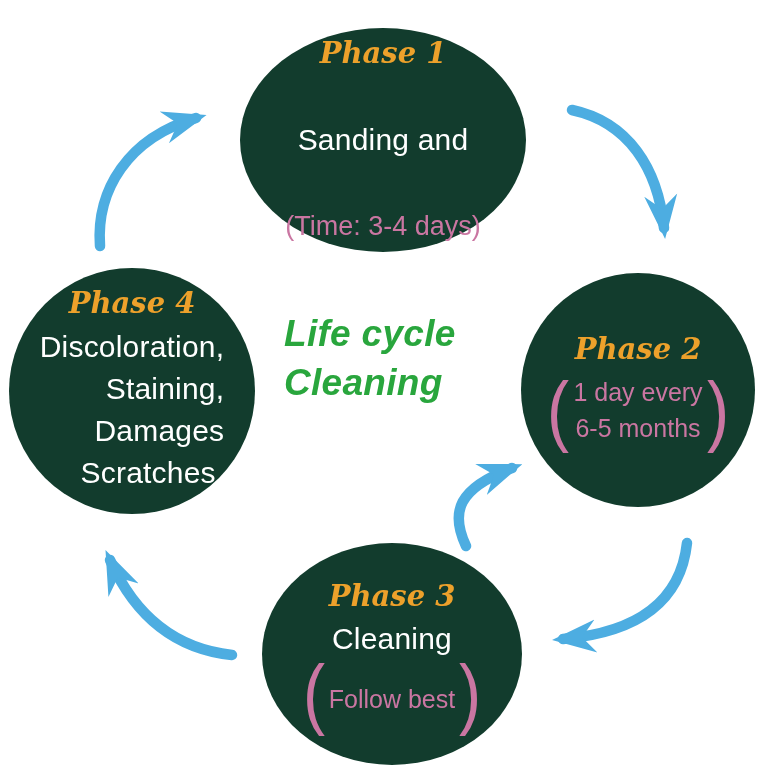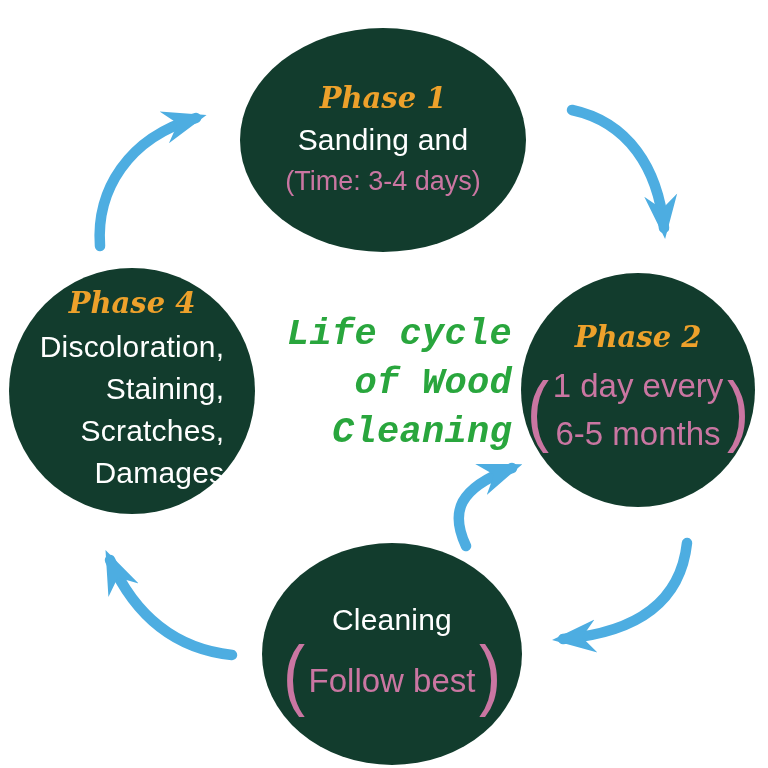--- a/index.html
+++ b/index.html
@@ -19,41 +19,41 @@
     background:var(--background);
   }
   .arrow-layer{position:absolute;left:0;top:0;width:768px;height:768px;}
   .arrow-path{stroke:var(--arrow);fill:none;stroke-width:10.5px;stroke-linecap:round;}
   .arrow-head{fill:var(--arrow);}
   .bubble{
     position:absolute;background:var(--bubble);border-radius:50%;
     display:flex;flex-direction:column;align-items:center;justify-content:center;
     text-align:center;color:var(--body-text);
   }
-  .bubble-p1{left:240px;top:28px;width:286px;height:224px;}
+  .bubble-p1{left:240px;top:28px;width:286px;height:224px;gap:45px;}
   .bubble-p2{left:521px;top:273px;width:234px;height:234px;}
   .bubble-p3{left:262px;top:543px;width:260px;height:222px;}
   .bubble-p4{left:9px;top:268px;width:246px;height:246px;text-align:right;}
   .phase-label{
     font-family:"DejaVu Serif",serif;font-style:italic;font-weight:bold;
     font-size:29px;color:var(--phase-label);line-height:1.1;margin-bottom:6px;
   }
   .phase-name{font-size:30px;line-height:1.3;color:var(--body-text);letter-spacing:.2px;}
   .phase-name-tall{line-height:1.4;}
   .detail{color:var(--detail-text);font-size:27px;font-weight:500;margin-top:7px;}
   .bracket-group{display:flex;align-items:center;justify-content:center;margin-top:2px;}
   .big-paren{
     color:var(--detail-text);font-size:78px;font-weight:400;line-height:.85;
     transform:scaleX(.85);display:inline-block;
   }
-  .detail-lines{font-size:33px;line-height:1.45;padding:0 2px;}
+  .detail-lines{font-size:25px;line-height:1.45;padding:0 2px;}
   .center-title{
     position:absolute;left:284px;top:310px;width:228px;
-    text-align:right;font-size:37px;font-weight:bold;font-style:italic;
-    color:var(--title-text);line-height:1.32;letter-spacing:.3px;font-family:Liberation Mono, monospace;
+    text-align:left;font-size:37px;font-weight:bold;font-style:italic;
+    color:var(--title-text);line-height:1.32;letter-spacing:.3px;
   }
 </style>
 </head>
 <body>
 
 <div class="canvas">
 
   <svg class="arrow-layer" viewBox="0 0 768 768" xmlns="http://www.w3.org/2000/svg">
     <defs>
       <marker id="head" viewBox="0 0 12 10" refX="9" refY="5" markerWidth="4.2" markerHeight="4.2" orient="auto">
@@ -81,39 +81,39 @@
       <span class="big-paren">(</span>
       <div class="detail-lines detail" style="margin-top:0;">
         <div>1 day every</div>
         <div>6-5 months</div>
       </div>
       <span class="big-paren">)</span>
     </div>
   </div>
 
   <div class="bubble bubble-p3">
+    <div class="phase-label">Phase 3</div>
     <div class="phase-name">Cleaning</div>
     <div class="bracket-group">
       <span class="big-paren">(</span>
       <div class="detail-lines detail" style="margin-top:12px;">
         <div>Follow best</div>
       </div>
       <span class="big-paren">)</span>
     </div>
   </div>
 
   <div class="bubble bubble-p4">
     <div class="phase-label">Phase 4</div>
     <div class="phase-name phase-name-tall">
       <div>Discoloration,</div>
       <div>Staining,</div>
+      <div>Damages</div>
       <div>Scratches,</div>
-      <div>Damages</div>
     </div>
   </div>
 
   <div class="center-title">
     <div>Life cycle</div>
-    <div>of Wood</div>
     <div>Cleaning</div>
   </div>
 
 </div>
 
 </body></html>

